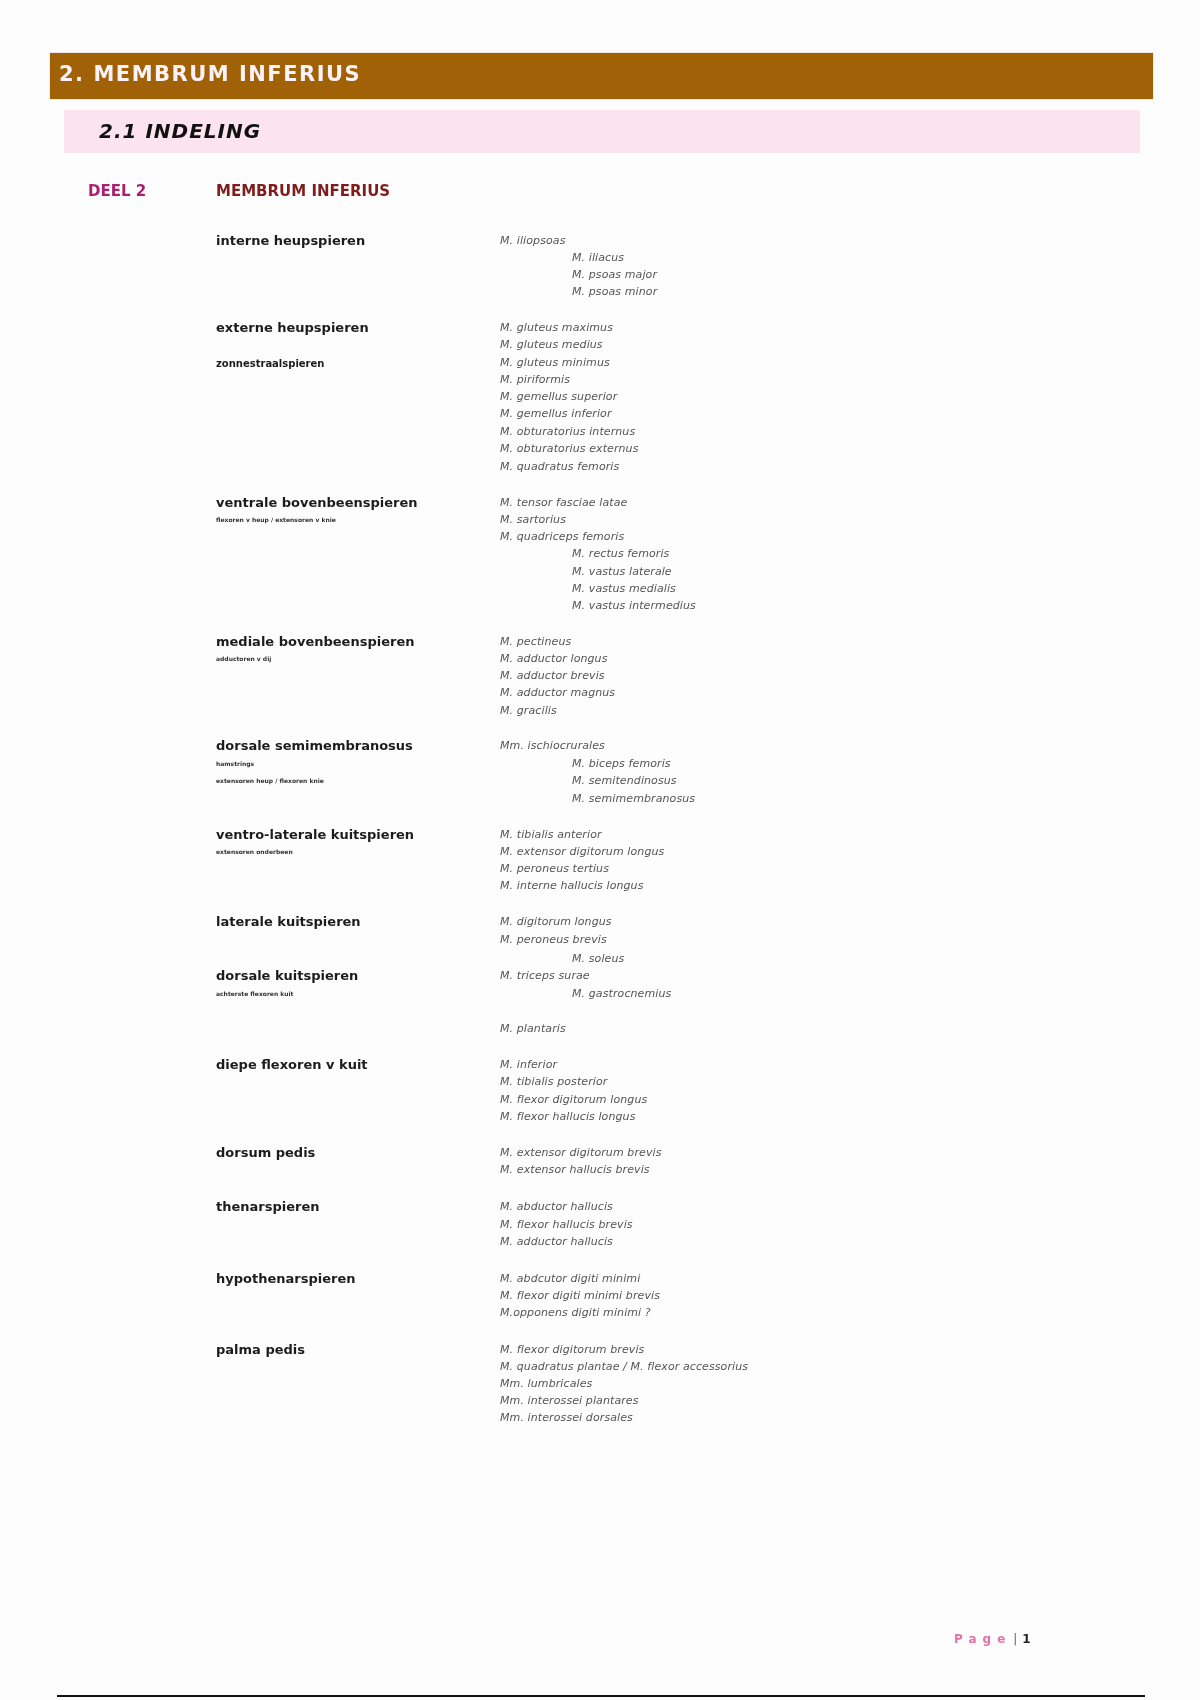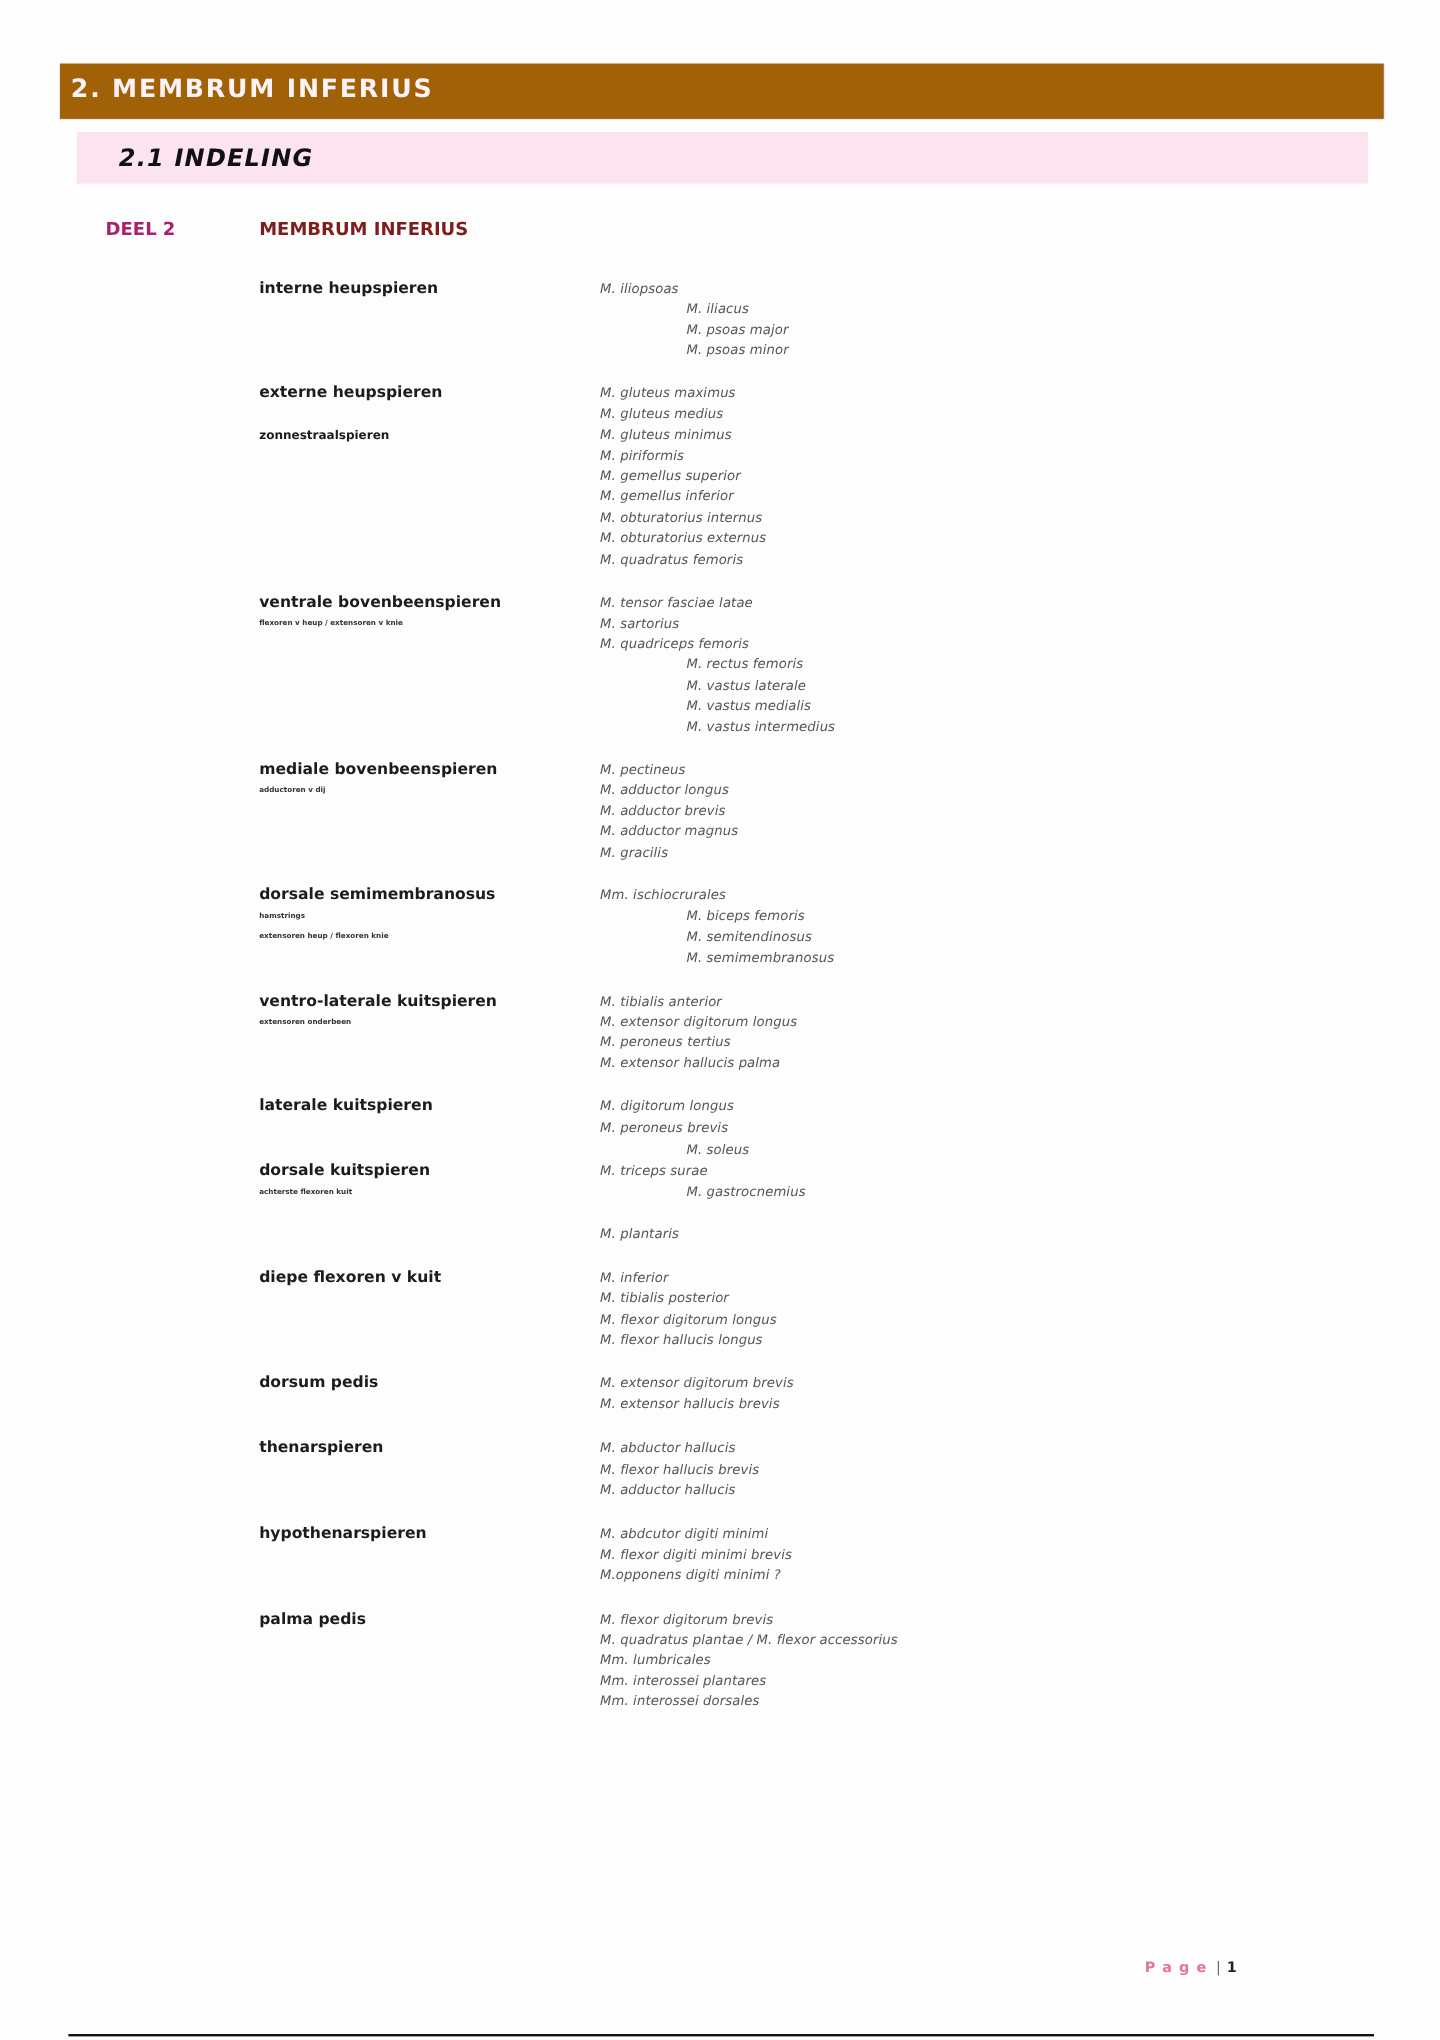--- a/index.html
+++ b/index.html
@@ -123,21 +123,21 @@
 <div class="muscle" style="top:739px">Mm. ischiocrurales</div>
 <div class="muscle sub" style="top:757px">M. biceps femoris</div>
 <div class="muscle sub" style="top:774px">M. semitendinosus</div>
 <div class="muscle sub" style="top:792px">M. semimembranosus</div>
 
 <div class="group-label" style="top:827px">ventro-laterale kuitspieren</div>
 <div class="group-note" style="top:848px">extensoren onderbeen</div>
 <div class="muscle" style="top:828px">M. tibialis anterior</div>
 <div class="muscle" style="top:845px">M. extensor digitorum longus</div>
 <div class="muscle" style="top:862px">M. peroneus tertius</div>
-<div class="muscle" style="top:879px">M. extensor hallucis palma</div>
+<div class="muscle" style="top:879px">M. interne hallucis longus</div>
 
 <div class="group-label" style="top:914px">laterale kuitspieren</div>
 <div class="muscle" style="top:915px">M. digitorum longus</div>
 <div class="muscle" style="top:933px">M. peroneus brevis</div>
 
 <div class="group-label" style="top:968px">dorsale kuitspieren</div>
 <div class="group-note" style="top:990px">achterste flexoren kuit</div>
 <div class="muscle" style="top:969px">M. triceps surae</div>
 <div class="muscle sub" style="top:987px">M. gastrocnemius</div>
 <div class="muscle sub" style="top:952px">M. soleus</div>

